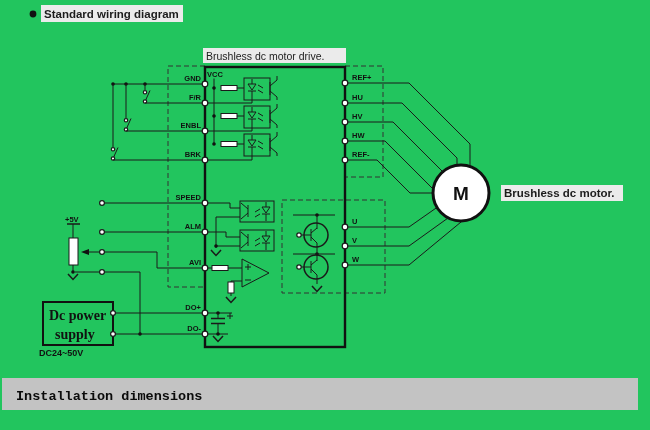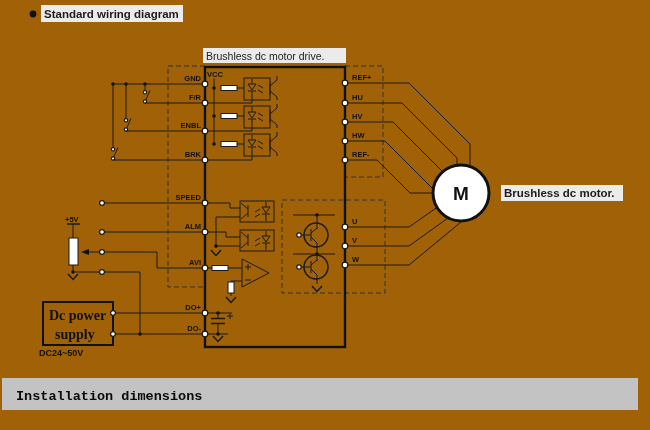--- a/index.html
+++ b/index.html
@@ -1,16 +1,16 @@
 <!DOCTYPE html>
 <html><head>
 <meta charset="utf-8">
 <style>
   html,body{margin:0;padding:0;background:#fff;}
-  .page{position:relative;width:650px;height:430px;background:#a16207;overflow:hidden;
+  .page{position:relative;width:650px;height:430px;background:#22c55e;overflow:hidden;
         font-family:"Liberation Sans",sans-serif;}
   svg{position:absolute;left:0;top:0;}
   
   .w{stroke:#1a1a1a;stroke-width:1;fill:none;}
   .w15{stroke:#1a1a1a;stroke-width:1.5;fill:none;}
   .box{stroke:#111;stroke-width:2.4;fill:none;}
   .box2{stroke:#111;stroke-width:2;fill:none;}
   .dash{stroke:#333;stroke-width:1;fill:none;stroke-dasharray:5 3;}
   .dot{fill:#111;stroke:none;}
   .pin{fill:#fff;stroke:#1a1a1a;stroke-width:1.2;}

